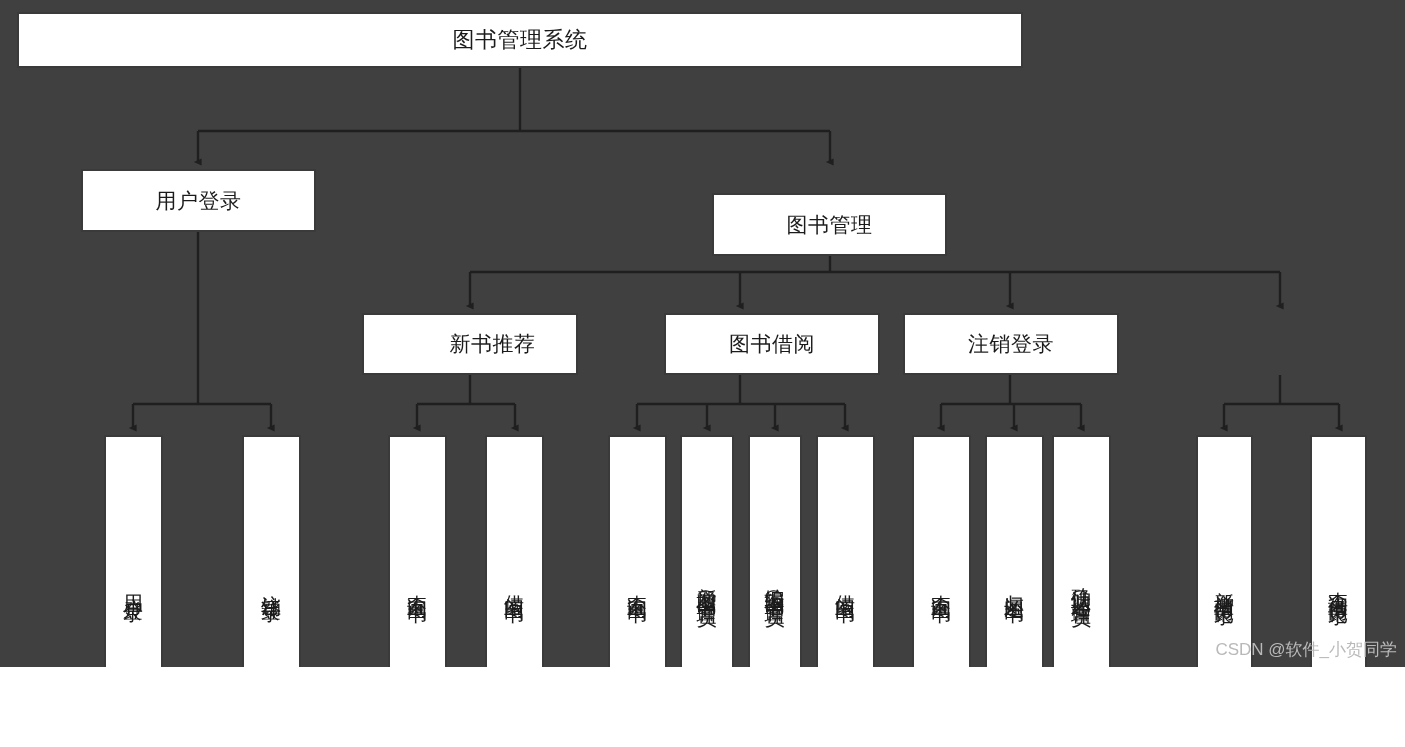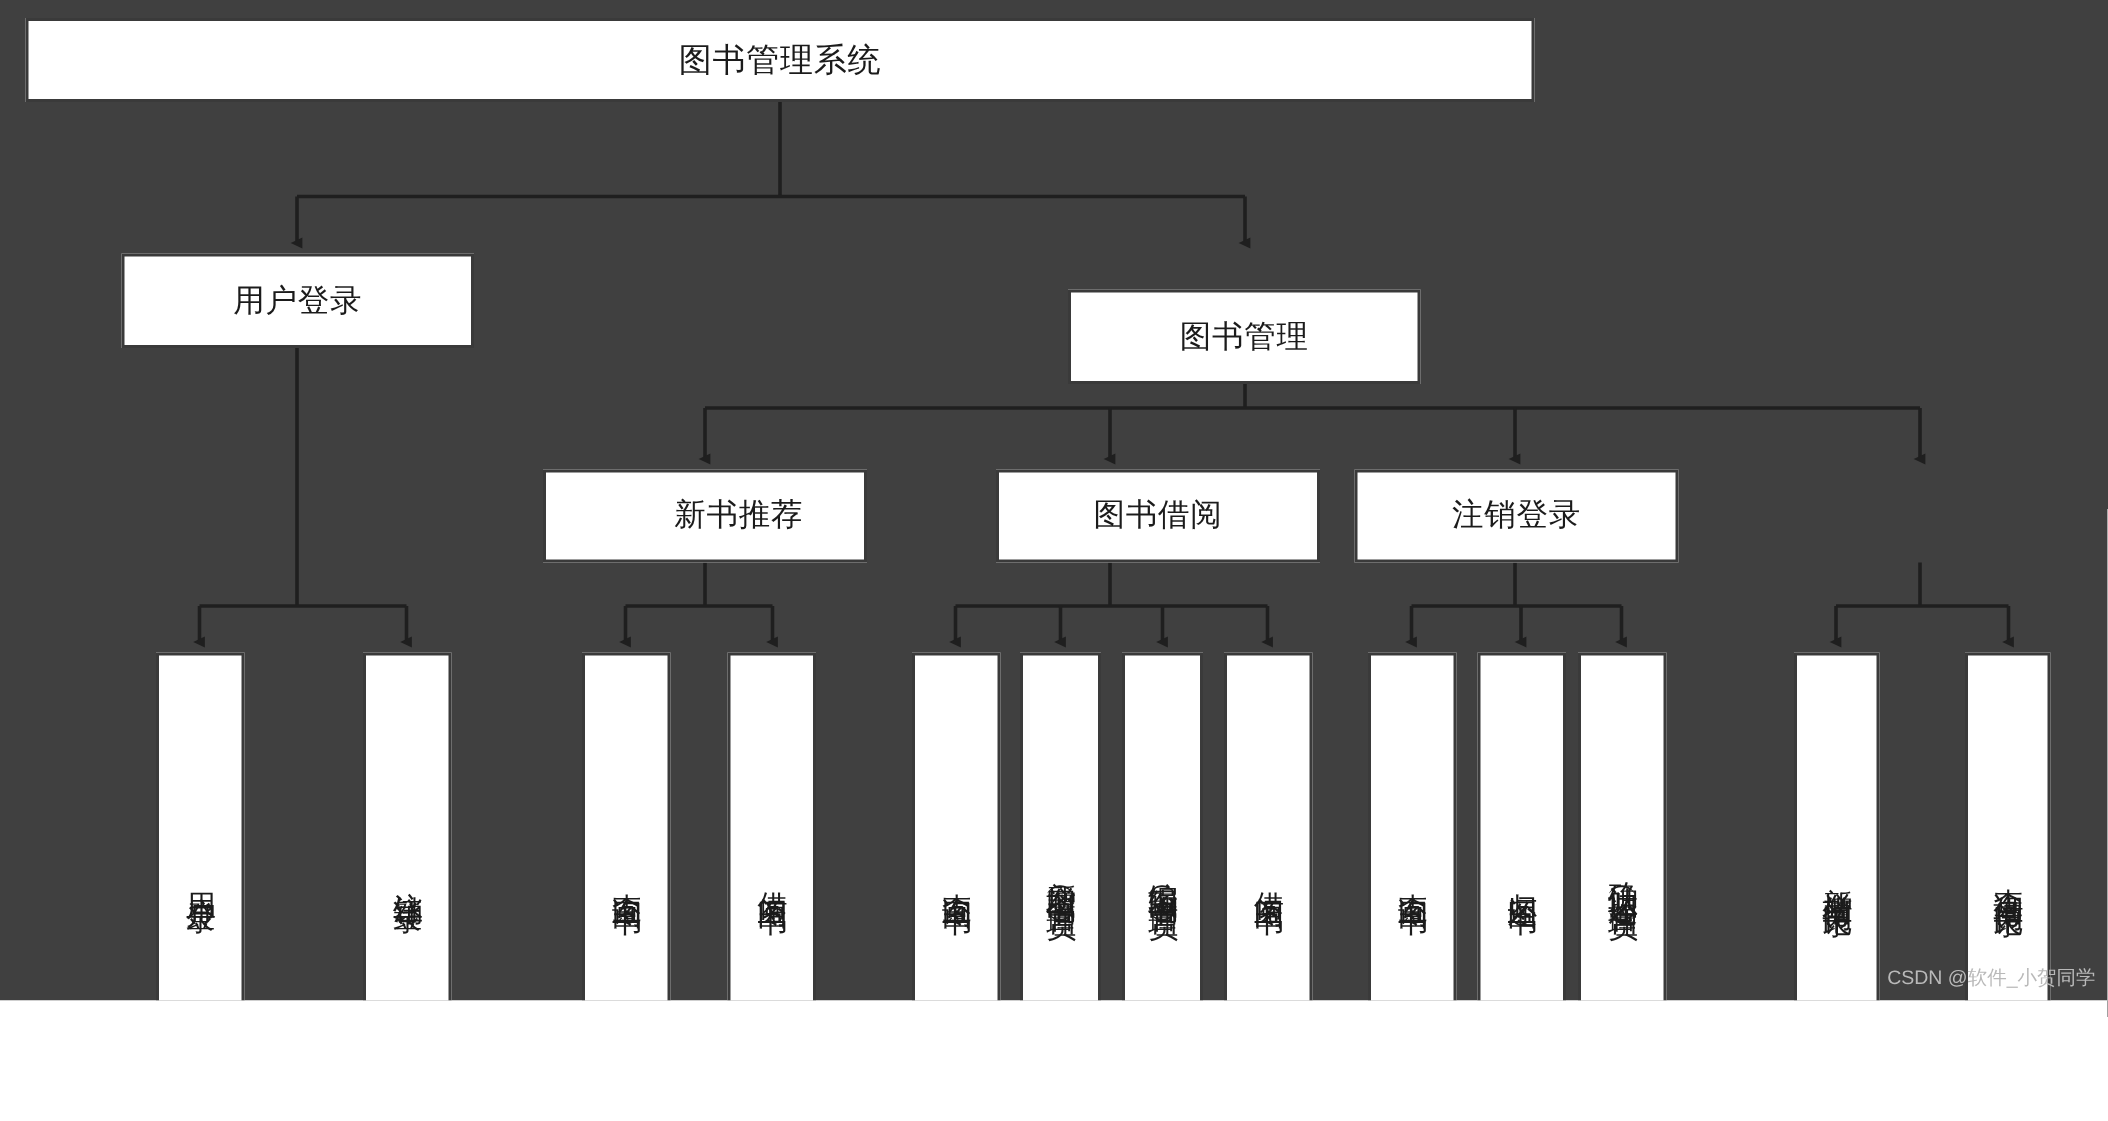--- a/index.html
+++ b/index.html
@@ -61,21 +61,21 @@
     text-orientation: upright;
     font-size: 20px;
     line-height: 1.0;
     letter-spacing: 3px;
     white-space: nowrap;
   }
   .watermark {
     position: absolute;
     right: 8px;
     bottom: 6px;
-    font-size: 13px;
+    font-size: 17px;
     color: #b9b9b9;
     z-index: 3;
     white-space: nowrap;
     font-family: "Liberation Sans", "DejaVu Sans", sans-serif;
   }
 </style>
 </head>
 <body>
 
 <div id="diagram">

